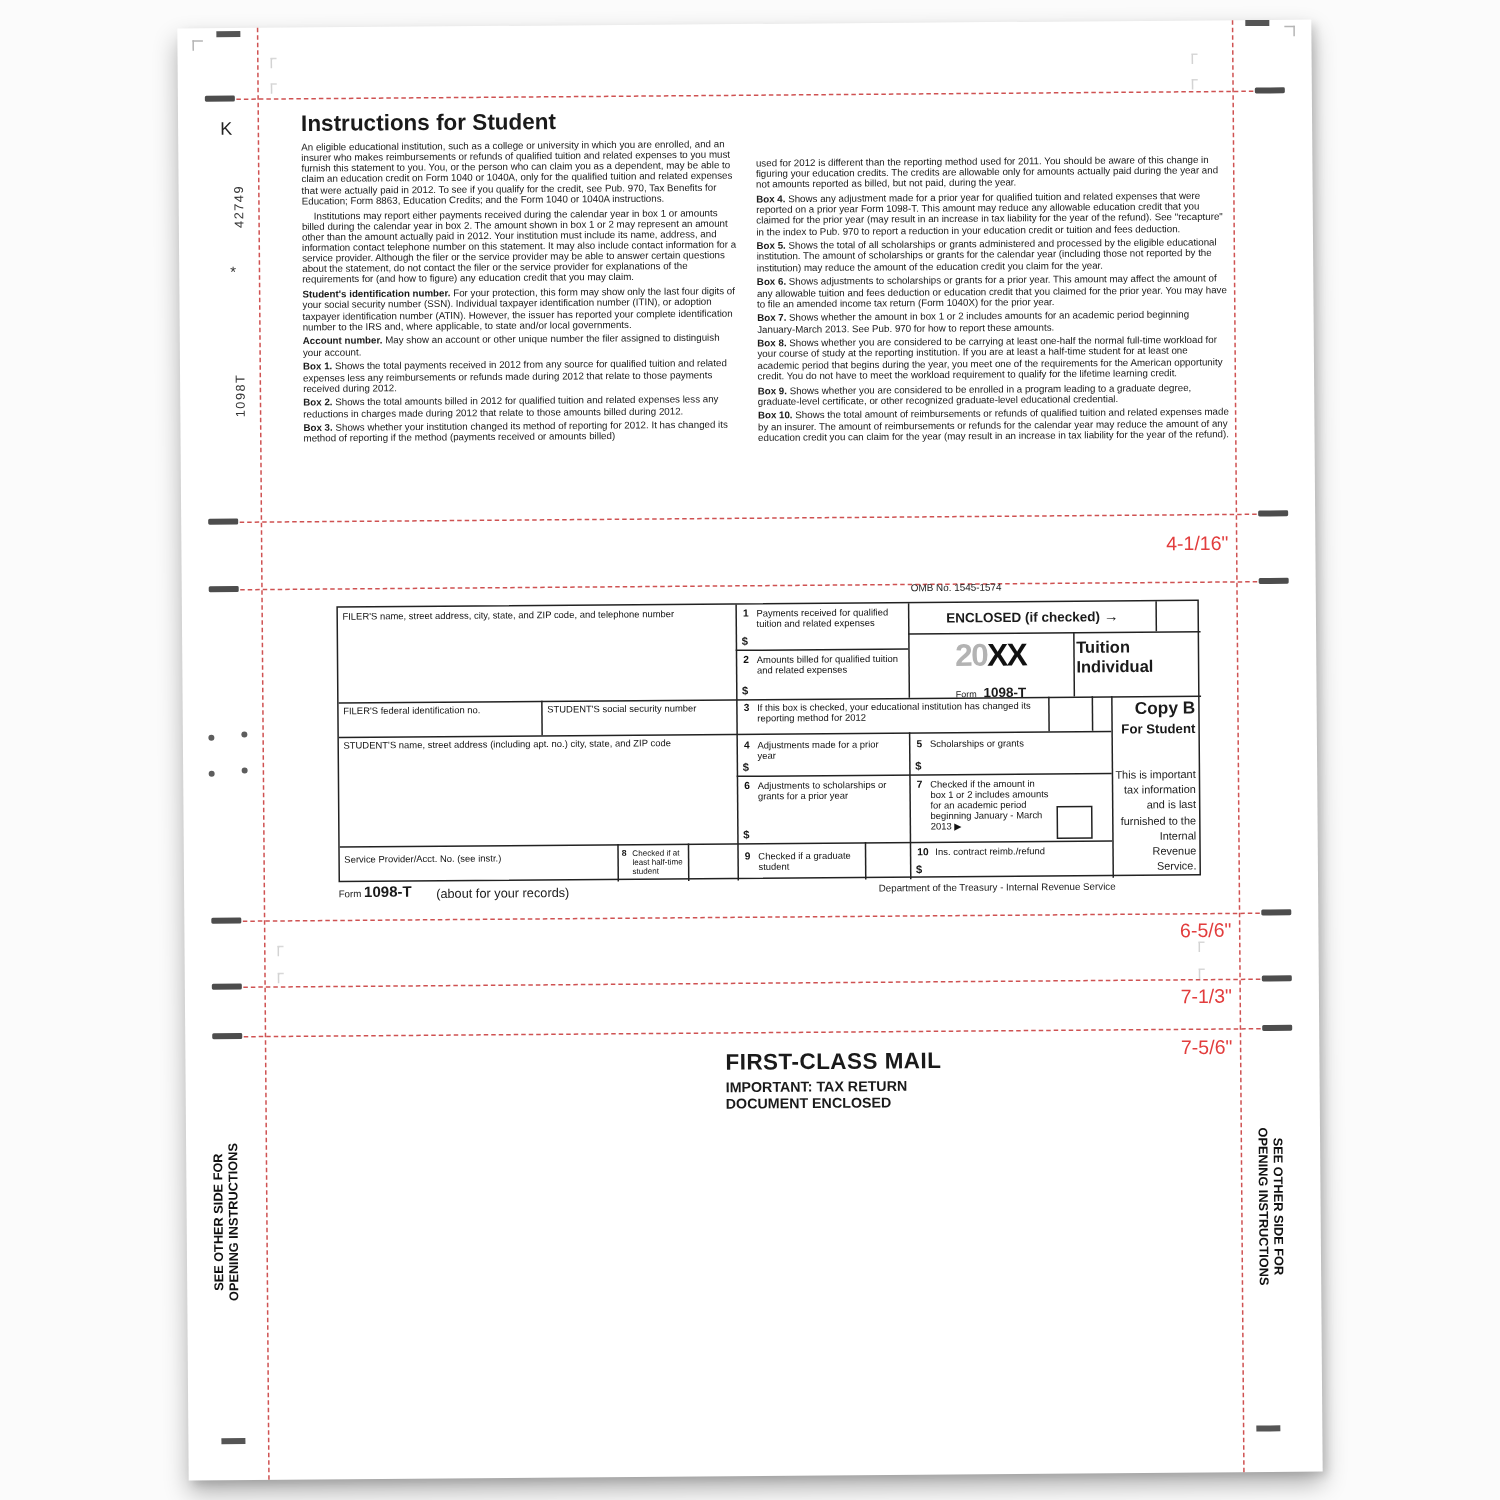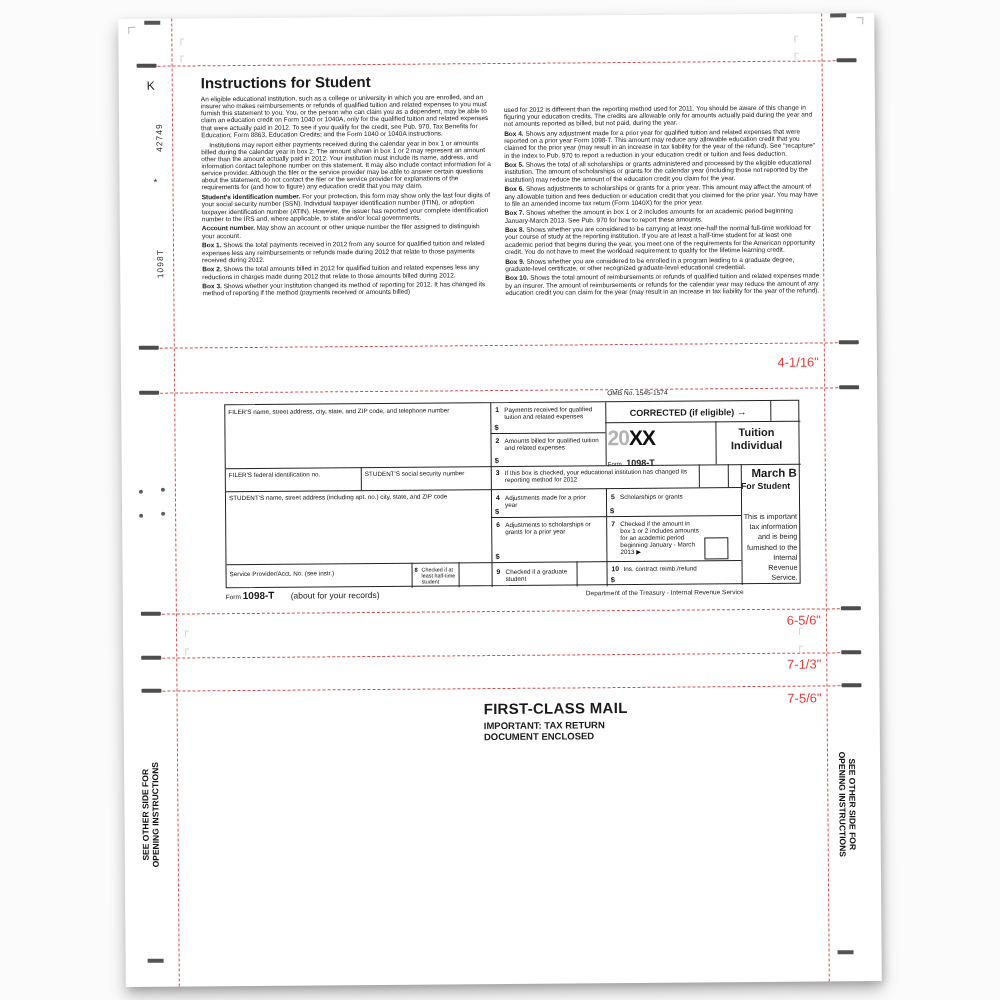--- a/index.html
+++ b/index.html
@@ -38,28 +38,28 @@
   .omb{position:absolute;font-size:6.6px;}
   .formbox{position:absolute;left:103px;top:386px;width:575px;height:184px;border:1px solid #222;}
   .hl{position:absolute;height:1px;background:#222;}
   .vl{position:absolute;width:1px;background:#222;}
   .cl{position:absolute;font-size:6.3px;line-height:7px;color:#111;}
   .bx{position:absolute;font-size:6.3px;line-height:7px;color:#111;padding-left:9px;}
   .bx .num{position:absolute;left:0;top:0;font-weight:bold;font-size:6.8px;}
   .dol{position:absolute;font-weight:bold;font-size:7.5px;}
   .corrected{position:absolute;font-size:9px;font-weight:bold;text-align:center;}
   .arrow{font-weight:bold;font-size:10px;}
-  .yearcell{position:absolute;text-align:left;}
+  .yearcell{position:absolute;text-align:center;}
   .y20{font-size:21px;font-weight:bold;color:#b3b3b3;letter-spacing:-1px;}
   .yxx{font-size:21px;font-weight:bold;color:#111;letter-spacing:-1px;}
   .formnum-sm{font-size:6px;}
   .formnum-bold{font-size:9px;font-weight:bold;}
-  .tuition{position:absolute;text-align:center;font-weight:bold;font-size:11px;line-height:12.5px;}
+  .tuition{position:absolute;text-align:left;font-weight:bold;font-size:11px;line-height:12.5px;}
   .copyb{position:absolute;text-align:right;font-weight:bold;font-size:11.5px;}
-  .forstudent{position:absolute;font-weight:bold;font-size:8.8px;}
+  .forstudent{position:absolute;text-align:right;font-weight:bold;font-size:8.8px;}
   .impnote{position:absolute;text-align:right;font-size:7.3px;line-height:10.2px;}
   .chkrect{position:absolute;border:1px solid #222;}
   .footer-left{position:absolute;font-size:6.5px;}
   .footer-left b{font-size:10px;font-weight:bold;}
   .footer-keep{position:absolute;font-size:8.5px;}
   .footer-dept{position:absolute;text-align:right;font-size:6.5px;}
   .smalltext{font-size:5.4px;line-height:6px;}
   
   .mail{position:absolute;left:360px;top:684px;}
   .mail-title{font-weight:bold;font-size:15px;letter-spacing:.3px;margin:0 0 3px 0;}
@@ -166,21 +166,21 @@
         <span class="num">1</span>
         <span>Payments received for qualified tuition and related expenses</span>
       </div>
       <div class="dol" style="left:269px;top:20px;">$</div>
       <div class="bx" style="left:270px;top:34px;width:106px;">
         <span class="num">2</span>
         <span>Amounts billed for qualified tuition and related expenses</span>
       </div>
       <div class="dol" style="left:269px;top:53px;">$</div>
       <div class="corrected" style="left:384px;top:5px;width:158px;">
-        <span>CORRECTED (if eligible)</span>
+        <span>ENCLOSED (if checked)</span>
         <span class="arrow">→</span>
       </div>
       <div class="yearcell" style="left:382px;top:24px;width:106px;">
         <span class="y20">20</span><span class="yxx">XX</span>
       </div>
       <div class="yearcell" style="left:382px;top:50px;width:106px;">
         <span class="formnum-sm">Form</span>
         <span class="formnum-bold">1098-T</span>
       </div>
       <div class="tuition" style="left:492px;top:25px;width:78px;">
@@ -225,23 +225,23 @@
       <div class="bx" style="left:270px;top:165px;width:76px;">
         <span class="num">9</span>
         <span>Checked if a graduate student</span>
       </div>
       <div class="bx" style="left:385px;top:163px;width:126px;padding-left:12px;">
         <span class="num">10</span>
         <span>Ins. contract reimb./refund</span>
       </div>
       <div class="dol" style="left:384px;top:173px;">$</div>
 
-      <div class="copyb" style="left:515px;top:66px;width:56px;">March B</div>
+      <div class="copyb" style="left:515px;top:66px;width:56px;">Copy B</div>
       <div class="forstudent" style="left:515px;top:80px;width:56px;">For Student</div>
-      <div class="impnote" style="left:516px;top:111px;width:55px;">This is important tax information and is being furnished to the Internal Revenue Service.</div>
+      <div class="impnote" style="left:516px;top:111px;width:55px;">This is important tax information and is last furnished to the Internal Revenue Service.</div>
     </div>
 
     <div class="footer-left" style="left:103px;top:572px;">
       <span>Form</span>
       <b>1098-T</b>
     </div>
     <div class="footer-keep" style="left:168px;top:573px;">(about for your records)</div>
     <div class="footer-dept" style="left:400px;top:574px;width:221px;">Department of the Treasury - Internal Revenue Service</div>
 
     <div class="mail">

